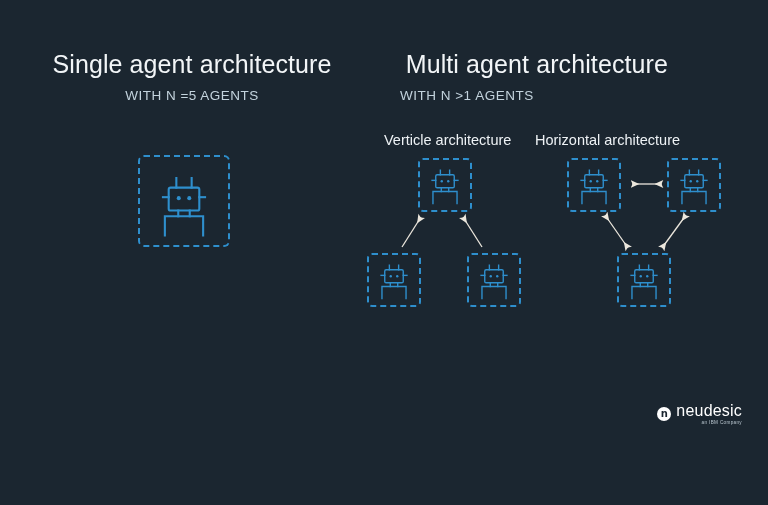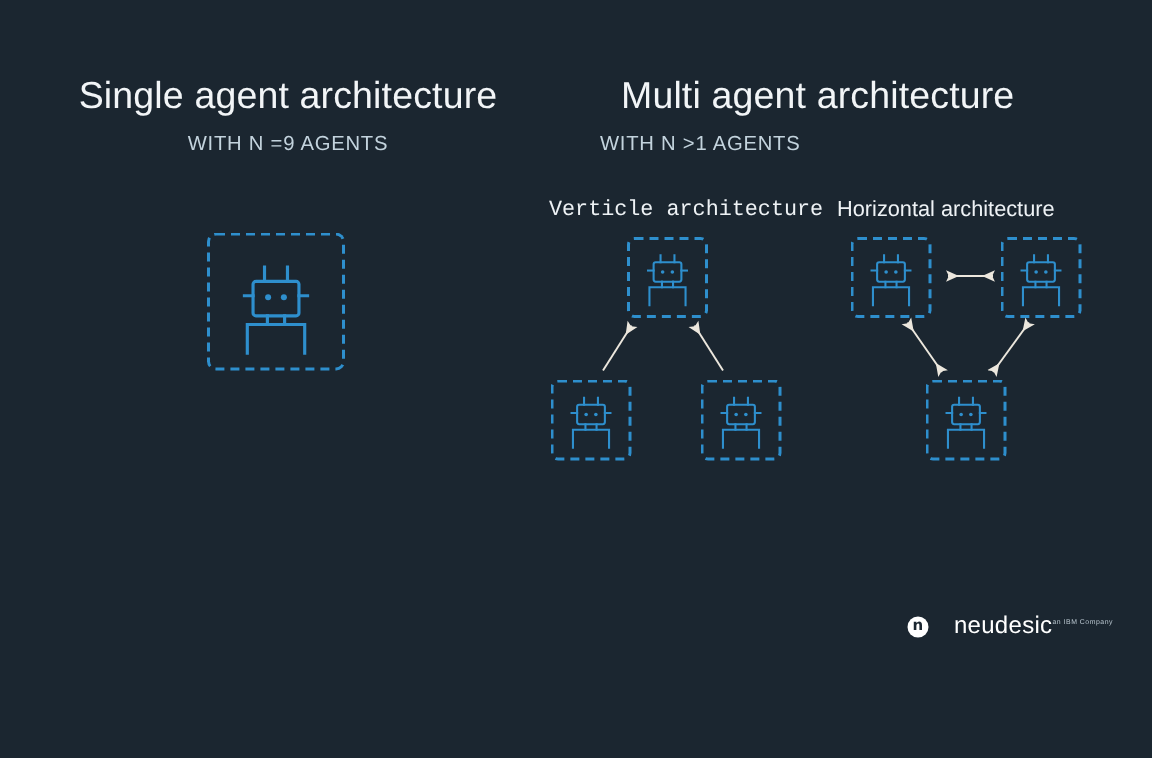--- a/index.html
+++ b/index.html
@@ -37,32 +37,32 @@
     position: absolute;
     font-size: 13.5px;
     font-weight: 400;
     color: #c3d3dd;
     letter-spacing: 0.5px;
     white-space: nowrap;
   }
 
   #title-single   { left: 50px;  top: 50px;  width: 284px; text-align: center; }
   #subtitle-single{ left: 50px;  top: 88px;  width: 284px; text-align: center; }
-  #title-multi    { left: 414px; top: 50px;  width: 284px; text-align: left; }
+  #title-multi    { left: 384px; top: 50px;  width: 284px; text-align: right; }
   #subtitle-multi { left: 400px; top: 88px;  width: 284px; text-align: left; }
 
   .section-heading {
     position: absolute;
     font-size: 14.5px;
     font-weight: 400;
     color: #eef2f5;
     white-space: nowrap;
   }
-  #heading-vertical   { left: 366px; top: 132px; font-family: Liberation Mono, monospace; }
-  #heading-horizontal { left: 558px; top: 132px; }
+  #heading-vertical   { left: 384px; top: 132px; }
+  #heading-horizontal { left: 535px; top: 132px; }
 
   
   .agent-box {
     position: absolute;
     border: 2px dashed #2e8fcd;
     border-radius: 5px;
   }
   .agent-box.large { width: 92px; height: 92px; border-radius: 6px; }
   .agent-box.small { width: 54px; height: 54px; }
 
@@ -100,42 +100,42 @@
     width: 14px; height: 14px;
     border-radius: 50%;
     background: #ffffff;
     color: #1b2630;
     font-size: 10px;
     font-weight: 700;
     line-height: 14px;
     text-align: center;
     font-family: "DejaVu Sans", sans-serif;
   }
-  #logo-text-wrap { display: flex; flex-direction: row; line-height: 1; margin-left: 12px; }
+  #logo-text-wrap { display: flex; flex-direction: column; line-height: 1; }
   #logo-word {
     font-size: 16px;
     font-weight: 400;
     color: #ffffff;
     letter-spacing: 0.2px;
   }
   #logo-tagline {
     font-size: 4.6px;
     color: #b9c6cf;
     letter-spacing: 0.35px;
     margin-top: 2.5px;
     text-align: right;
   }
 </style>
 </head>
 <body>
 
 <div id="slide">
 
   <div class="title" id="title-single">Single agent architecture</div>
-  <div class="subtitle" id="subtitle-single">WITH N =9 AGENTS</div>
+  <div class="subtitle" id="subtitle-single">WITH N =5 AGENTS</div>
   <div class="title" id="title-multi">Multi agent architecture</div>
   <div class="subtitle" id="subtitle-multi">WITH N &gt;1 AGENTS</div>
 
   <div class="section-heading" id="heading-vertical">Verticle architecture</div>
   <div class="section-heading" id="heading-horizontal">Horizontal architecture</div>
 
   <div class="agent-box large" style="left:138px; top:155px;">
     <svg viewBox="0 0 92 92">
       <g fill="none" stroke="#2e8fcd" stroke-width="2.2" stroke-linecap="square">
         <line x1="38" y1="22" x2="38" y2="32"></line>

